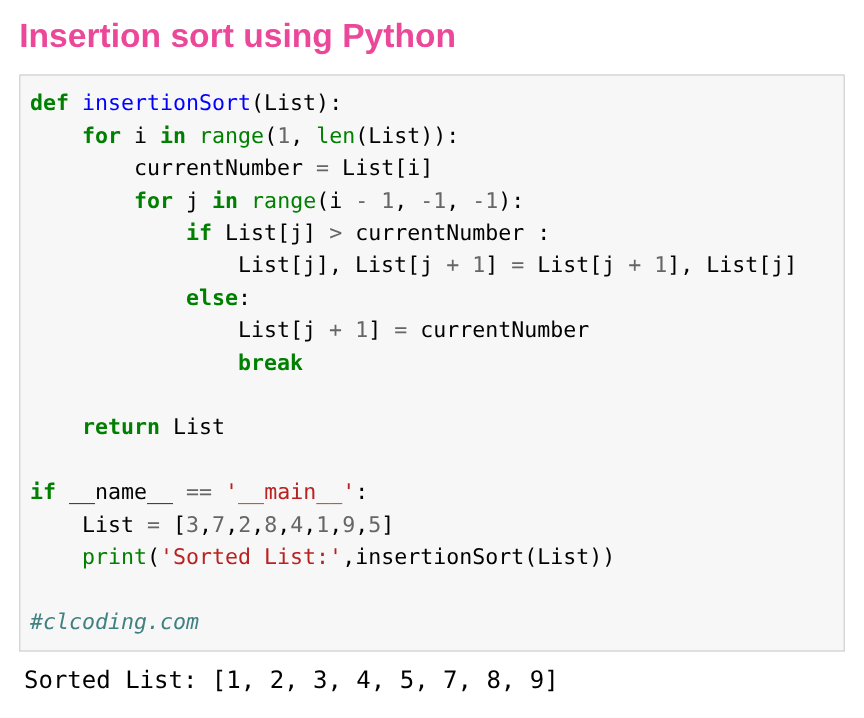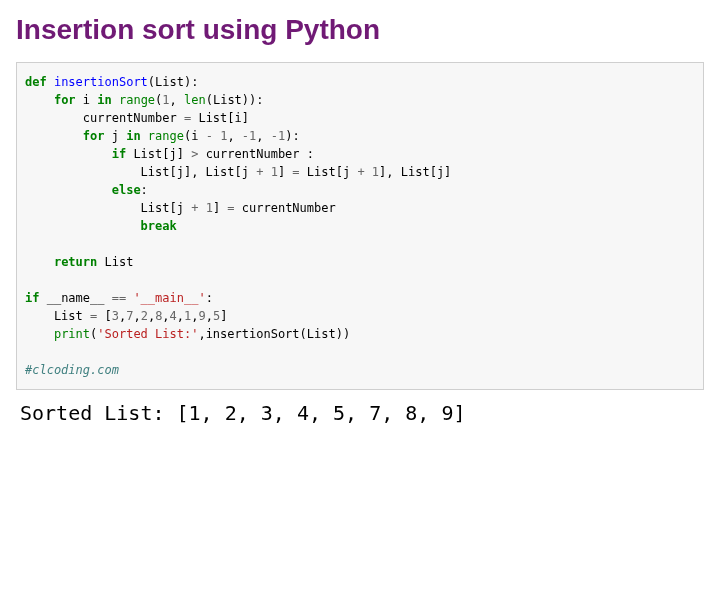--- a/index.html
+++ b/index.html
@@ -5,26 +5,26 @@
     * { margin: 0; padding: 0; box-sizing: border-box; }
     body {
       font-family: Arial, Helvetica, sans-serif;
       background: #fff;
       padding: 14px 16px;
       width: 720px;
     }
     h2.title {
       font-size: 28px;
       font-weight: bold;
-      color: #701a75;
+      color: #ec4899;
       margin-bottom: 16px;
     }
     .code-block {
       font-family: "Menlo", "Consolas", "DejaVu Sans Mono", monospace;
-      font-size: 12px;
+      font-size: 18px;
       line-height: 1.5;
       border: 1px solid #cfcfcf;
       background: #f7f7f7;
       padding: 10px 8px;
       white-space: pre;
       color: #000;
       overflow-x: auto;
     }
     .output-block {
       font-family: "Menlo", "Consolas", "DejaVu Sans Mono", monospace;

